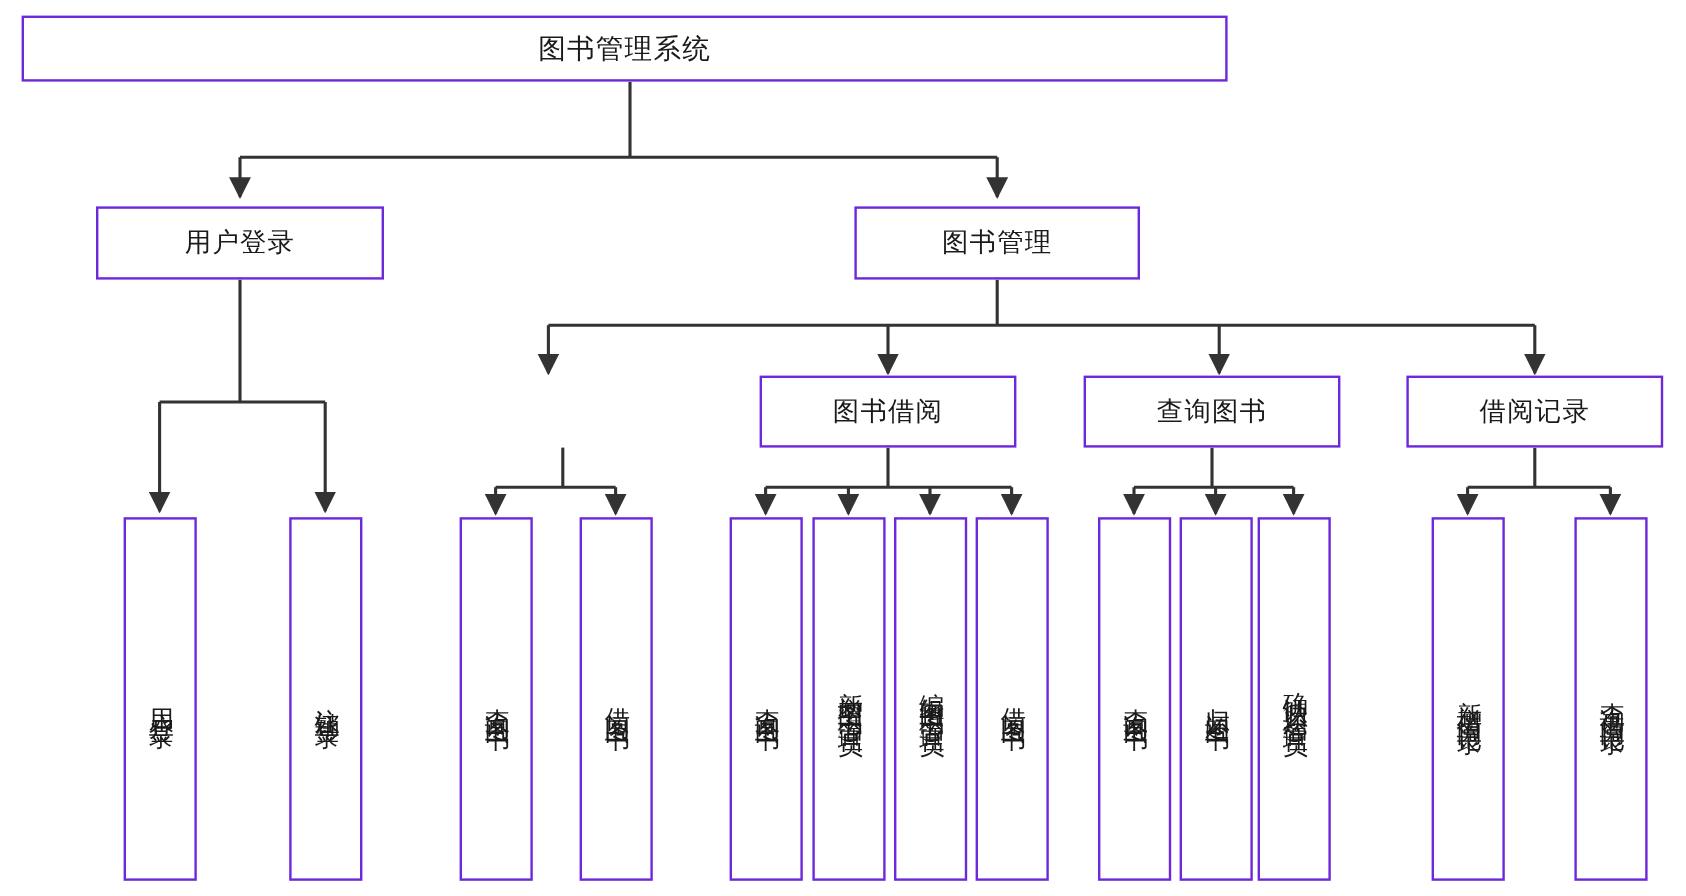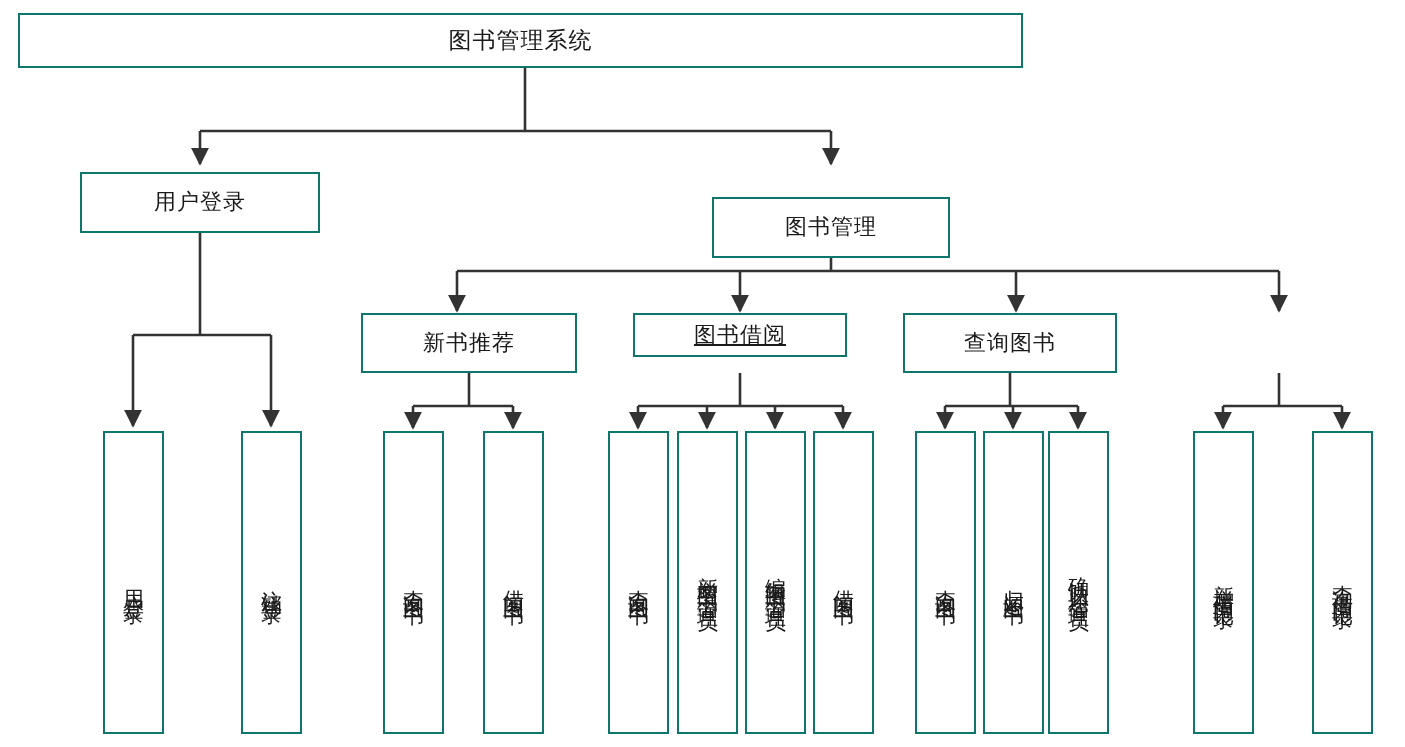--- a/index.html
+++ b/index.html
@@ -23,21 +23,21 @@
     left: 0;
     top: 0;
     width: 1405px;
     height: 747px;
     pointer-events: none;
   }
   .node {
     position: absolute;
     box-sizing: border-box;
     background: #ffffff;
-    border: 2px solid #0f766e;
+    border: 2px solid #6d28d9;
     display: flex;
     align-items: center;
     justify-content: center;
     color: #1a1a1a;
   }
   .node-h {
     font-size: 22px;
     letter-spacing: 1px;
     line-height: 1.1;
     white-space: nowrap;
@@ -120,25 +120,25 @@
       <path d="M 1279 373 L 1279 406"></path>
       <path d="M 1223 406 L 1342 406"></path>
       <path d="M 1223 406 L 1223 428" marker-end="url(#arrow)"></path>
       <path d="M 1342 406 L 1342 428" marker-end="url(#arrow)"></path>
     </g>
   </svg>
 
   <div class="node node-h node-root" style="left:18px; top:13px; width:1005px; height:55px;">图书管理系统</div>
 
   <div class="node node-h" style="left:80px; top:172px; width:240px; height:61px;">用户登录</div>
-  <div class="node node-h" style="left:712px; top:172px; width:238px; height:61px;margin-top:25px;">图书管理</div>
+  <div class="node node-h" style="left:712px; top:172px; width:238px; height:61px;">图书管理</div>
 
-  <div class="node node-h" style="left:361px; top:313px; width:216px; height:60px;">新书推荐</div>
-  <div class="node node-h" style="left:633px; top:313px; width:214px; height:44px;text-decoration:underline;">图书借阅</div>
+  <div class="node node-h" style="left:633px; top:313px; width:214px; height:60px;">图书借阅</div>
   <div class="node node-h" style="left:903px; top:313px; width:214px; height:60px;">查询图书</div>
+  <div class="node node-h" style="left:1172px; top:313px; width:214px; height:60px;">借阅记录</div>
 
   <div class="node node-v" style="left:103px; top:431px; width:61px; height:303px;">
     <span class="vtext">用户登录</span>
   </div>
   <div class="node node-v" style="left:241px; top:431px; width:61px; height:303px;">
     <span class="vtext">注销登录</span>
   </div>
 
   <div class="node node-v" style="left:383px; top:431px; width:61px; height:303px;">
     <span class="vtext">查询图书</span>

